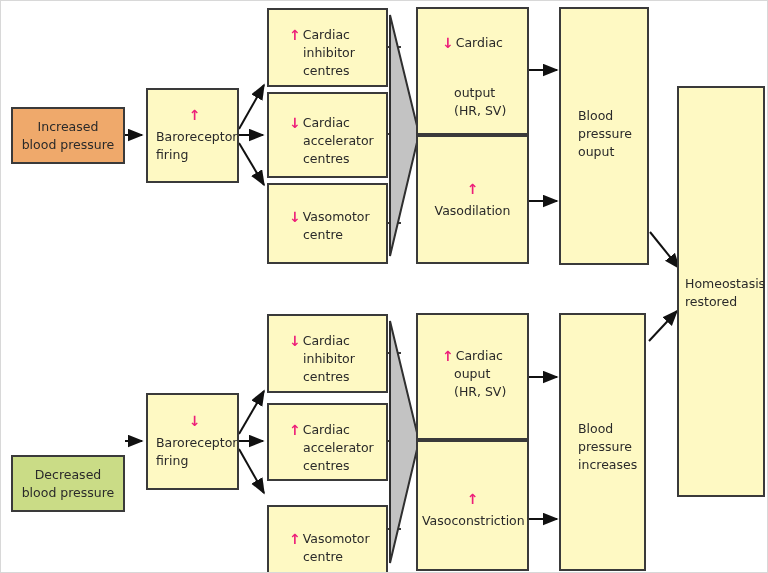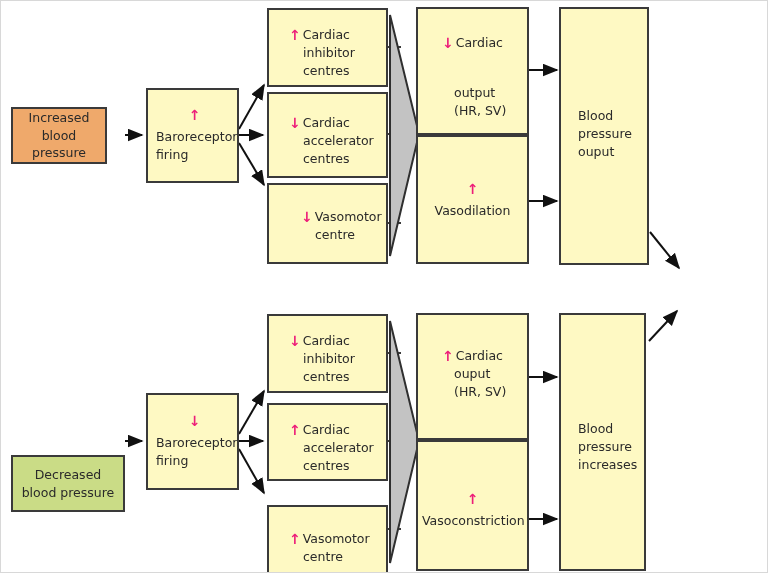--- a/index.html
+++ b/index.html
@@ -111,21 +111,21 @@
 
     <polygon points="389,320 418,440 389,562" fill="#c3c3c3" stroke="#2f2f2f" stroke-width="2"></polygon>
     <line x1="418" y1="440" x2="432" y2="440" stroke="#2f2f2f" stroke-width="2"></line>
 
     <line x1="528" y1="376" x2="556" y2="376" stroke="#111" stroke-width="2" marker-end="url(#ah)"></line>
     <line x1="528" y1="518" x2="556" y2="518" stroke="#111" stroke-width="2" marker-end="url(#ah)"></line>
 
     <line x1="648" y1="340" x2="676" y2="310" stroke="#111" stroke-width="2" marker-end="url(#ah)"></line>
   </svg>
 
-  <div class="box stim orange center-v" style="left:10px; top:106px; width:96px; height:57px;">
+  <div class="box stim orange center-v" style="left:10px; top:106px; width:114px; height:57px;">
     <div class="lines">
       <span class="txt">Increased</span>
       <span class="txt">blood pressure</span>
     </div>
   </div>
 
   <div class="box center-v" style="left:145px; top:87px; width:93px; height:95px;">
     <div class="lines" style="text-align:left; padding-left:8px;">
       <span class="arrow-standalone" style="text-align:center; padding-right:14px; margin-bottom:6px;">↑</span>
       <span class="txt">Baroreceptor</span>
@@ -147,21 +147,21 @@
     <div class="lines" style="text-align:left; padding-left:20px;">
       <span class="txt">
         <span class="arrow-glyph">↓</span><span>Cardiac</span>
       </span>
       <span class="txt" style="padding-left:14px;">accelerator</span>
       <span class="txt" style="padding-left:14px;">centres</span>
     </div>
   </div>
 
   <div class="box" style="left:266px; top:182px; width:121px; height:81px; justify-content:flex-start; padding-top:23px;">
-    <div class="lines" style="text-align:left; padding-left:32px;">
+    <div class="lines" style="text-align:left; padding-left:20px;">
       <span class="txt">
         <span class="arrow-glyph">↓</span><span>Vasomotor</span>
       </span>
       <span class="txt" style="padding-left:14px;">centre</span>
     </div>
   </div>
 
   <div class="box" style="left:415px; top:6px; width:113px; height:128px; justify-content:flex-start; padding-top:25px;">
     <div class="lines" style="text-align:left; padding-left:24px;">
       <span class="txt">
@@ -180,20 +180,26 @@
   </div>
 
   <div class="box" style="left:558px; top:6px; width:90px; height:258px; justify-content:flex-start; padding-top:98px;">
     <div class="lines" style="text-align:left; padding-left:17px;">
       <span class="txt">Blood</span>
       <span class="txt">pressure</span>
       <span class="txt">ouput</span>
     </div>
   </div>
 
+  <div class="box" style="left:676px; top:85px; width:88px; height:411px; justify-content:flex-start; padding-top:187px;">
+    <div class="lines" style="text-align:left; padding-left:6px;">
+      <span class="txt">Homeostasis</span>
+      <span class="txt">restored</span>
+    </div>
+  </div>
 
   <div class="box stim green center-v" style="left:10px; top:412px; width:114px; height:57px;margin-top:42px;">
     <div class="lines">
       <span class="txt">Decreased</span>
       <span class="txt">blood pressure</span>
     </div>
   </div>
 
   <div class="box center-v" style="left:145px; top:392px; width:93px; height:97px;">
     <div class="lines" style="text-align:left; padding-left:8px;">

